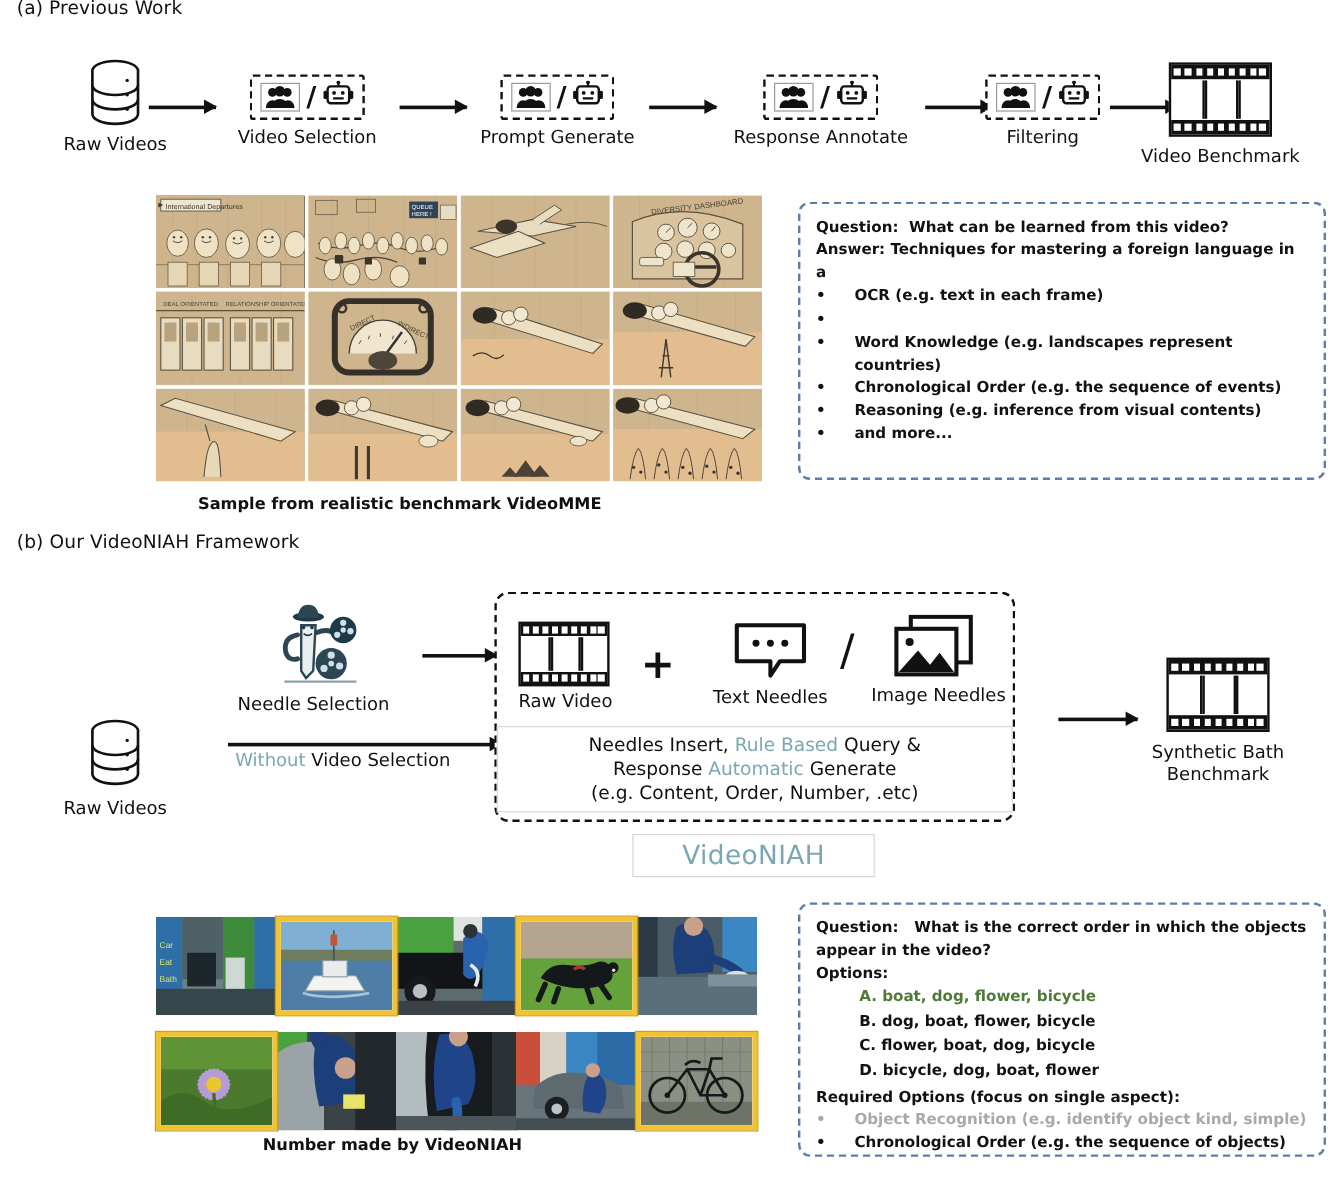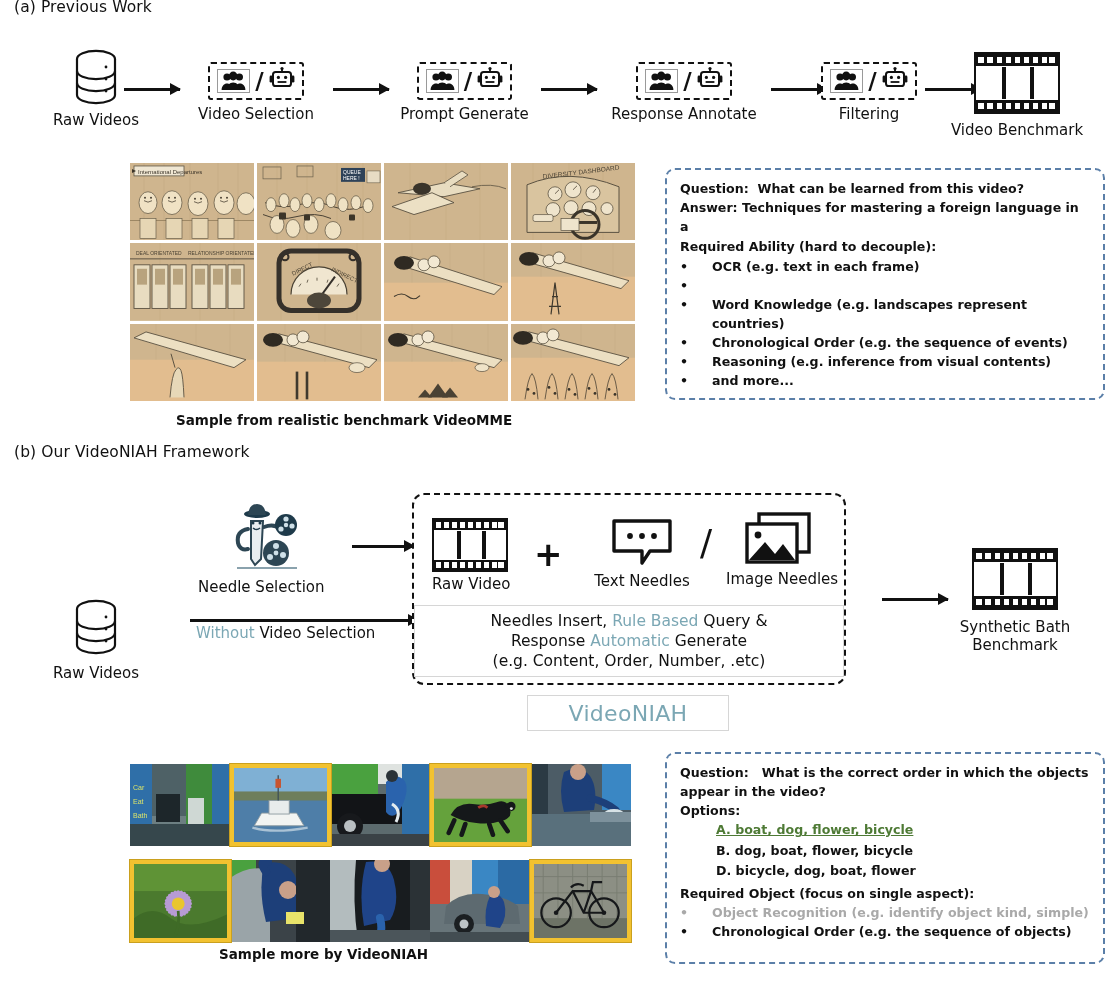--- a/index.html
+++ b/index.html
@@ -39,21 +39,21 @@
   .sk{position:relative;overflow:hidden;background:#d8c3a0;}
 
   
   .qa-box{position:absolute;border:2.2px dashed #5b7fa8;border-radius:10px;
           background:#fff;box-sizing:border-box;padding:9px 13px 7px 13px;}
   .qa-line{font-size:12.6px;font-weight:bold;color:#111;line-height:1.52;}
   .bullet-row{display:flex;font-size:12.6px;font-weight:bold;line-height:1.52;}
   .bullet-row .bt{width:10px;flex:none;}
   .bullet-row .bx{width:22px;flex:none;}
   .muted{color:#a9a9a9;}
-  .optA{color:#4e7a35;text-decoration:underline;}
+  .optA{color:#4e7a35;}
   .opt-row{font-size:12.6px;font-weight:bold;line-height:1.62;padding-left:36px;}
 
   .cap{position:absolute;font-size:13.5px;font-weight:bold;white-space:nowrap;}
   .cap .plain{font-weight:bold;font-family:"DejaVu Sans","Liberation Sans",sans-serif;}
 
   
   .bigdash{position:absolute;border:2.4px dashed #111;border-radius:12px;box-sizing:border-box;background:#fff;}
   .needle-txt{font-size:15px;white-space:nowrap;}
   .accent{color:#7ba7b4;}
   .innerbox{position:absolute;border:1px solid #d6d6d6;box-sizing:border-box;
@@ -561,32 +561,31 @@
           <circle cx="64" cy="71" r="1.4"></circle>
           <circle cx="78" cy="65" r="1.4"></circle>
           <circle cx="84" cy="70" r="1.4"></circle>
           <circle cx="98" cy="66" r="1.4"></circle>
           <circle cx="104" cy="71" r="1.4"></circle>
         </g>
     </svg>
   </div>
 </div>
 
-<div class="cap" style="left:176px;top:412px;">
+<div class="cap" style="left:165px;top:412px;">
   <span>Sample from realistic benchmark </span><span class="plain">VideoMME</span>
 </div>
 
 <div class="qa-box" style="left:665px;top:168px;width:440px;height:232px;">
   <div class="qa-line">
     <span>Question:</span>&nbsp;&nbsp;<span>What can be learned from this video?</span>
   </div>
   <div class="qa-line">
     <span>Answer:</span>&nbsp;<span>Techniques for mastering a foreign language in a</span>
   </div>
-  <div class="qa-line" style="margin-top:1px;">Required Ability (hard to decouple):</div>
   <div class="bullet-row">
       <span class="bt">•</span>
       <span class="bx"></span>
       <span>OCR (e.g. text in each frame)</span>
     </div>
   <div class="bullet-row">
       <span class="bt">•</span>
       <span class="bx"></span>
     </div>
   <div class="bullet-row">
@@ -926,33 +925,34 @@
         <path d="M40 26 q6 -6 14 -2"></path>
           <path d="M62 30 l2 -10 h10"></path>
       </g>
       <circle cx="24" cy="54" r="2.5" fill="#16181a"></circle>
         <circle cx="76" cy="54" r="2.5" fill="#16181a"></circle>
     </svg>
   </div>
 </div>
 
 <div class="cap" style="left:219px;top:946px;">
-  <span>Sample more by </span><span class="plain">VideoNIAH</span>
+  <span>Number made by </span><span class="plain">VideoNIAH</span>
 </div>
 
 <div class="qa-box" style="left:665px;top:752px;width:440px;height:212px;">
   <div class="qa-line">
     <span>Question:</span>&nbsp;&nbsp;&nbsp;<span>What is the correct order in which the objects</span>
   </div>
   <div class="qa-line">appear in the video?</div>
   <div class="qa-line">Options:</div>
   <div class="opt-row optA">A. boat, dog, flower, bicycle</div>
   <div class="opt-row">B. dog, boat, flower, bicycle</div>
+  <div class="opt-row">C. flower, boat, dog, bicycle</div>
   <div class="opt-row">D. bicycle, dog, boat, flower</div>
-  <div class="qa-line" style="margin-top:2px;">Required Object (focus on single aspect):</div>
+  <div class="qa-line" style="margin-top:2px;">Required Options (focus on single aspect):</div>
   <div class="bullet-row muted">
       <span class="bt">•</span>
       <span class="bx"></span>
       <span>Object Recognition (e.g. identify object kind, simple)</span>
     </div>
   <div class="bullet-row">
       <span class="bt">•</span>
       <span class="bx"></span>
       <span>Chronological Order (e.g. the sequence of objects)</span>
     </div>

